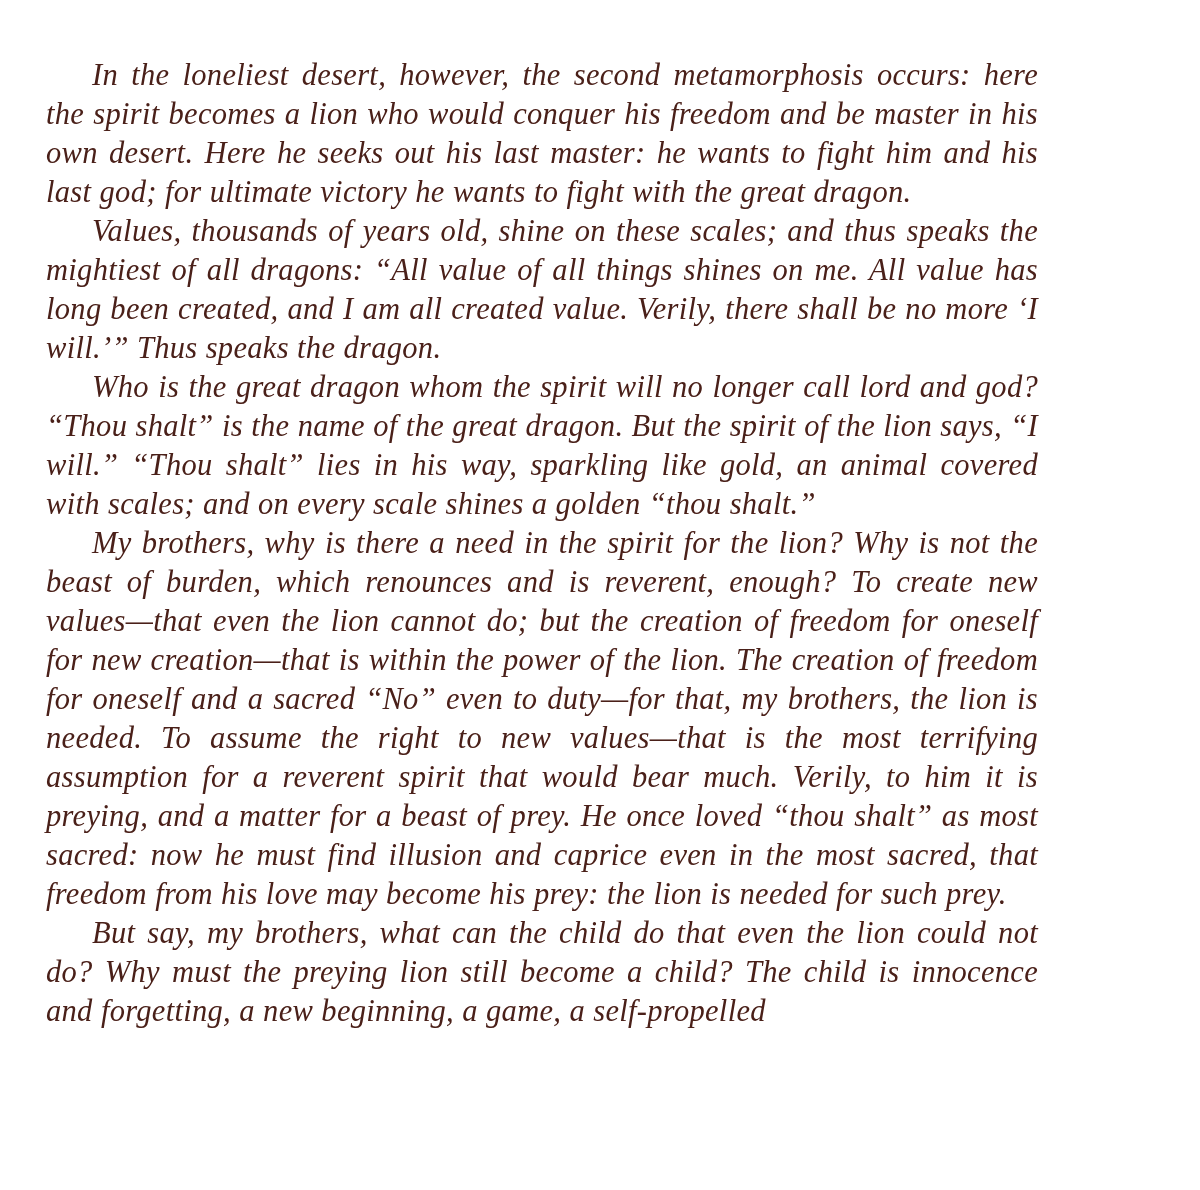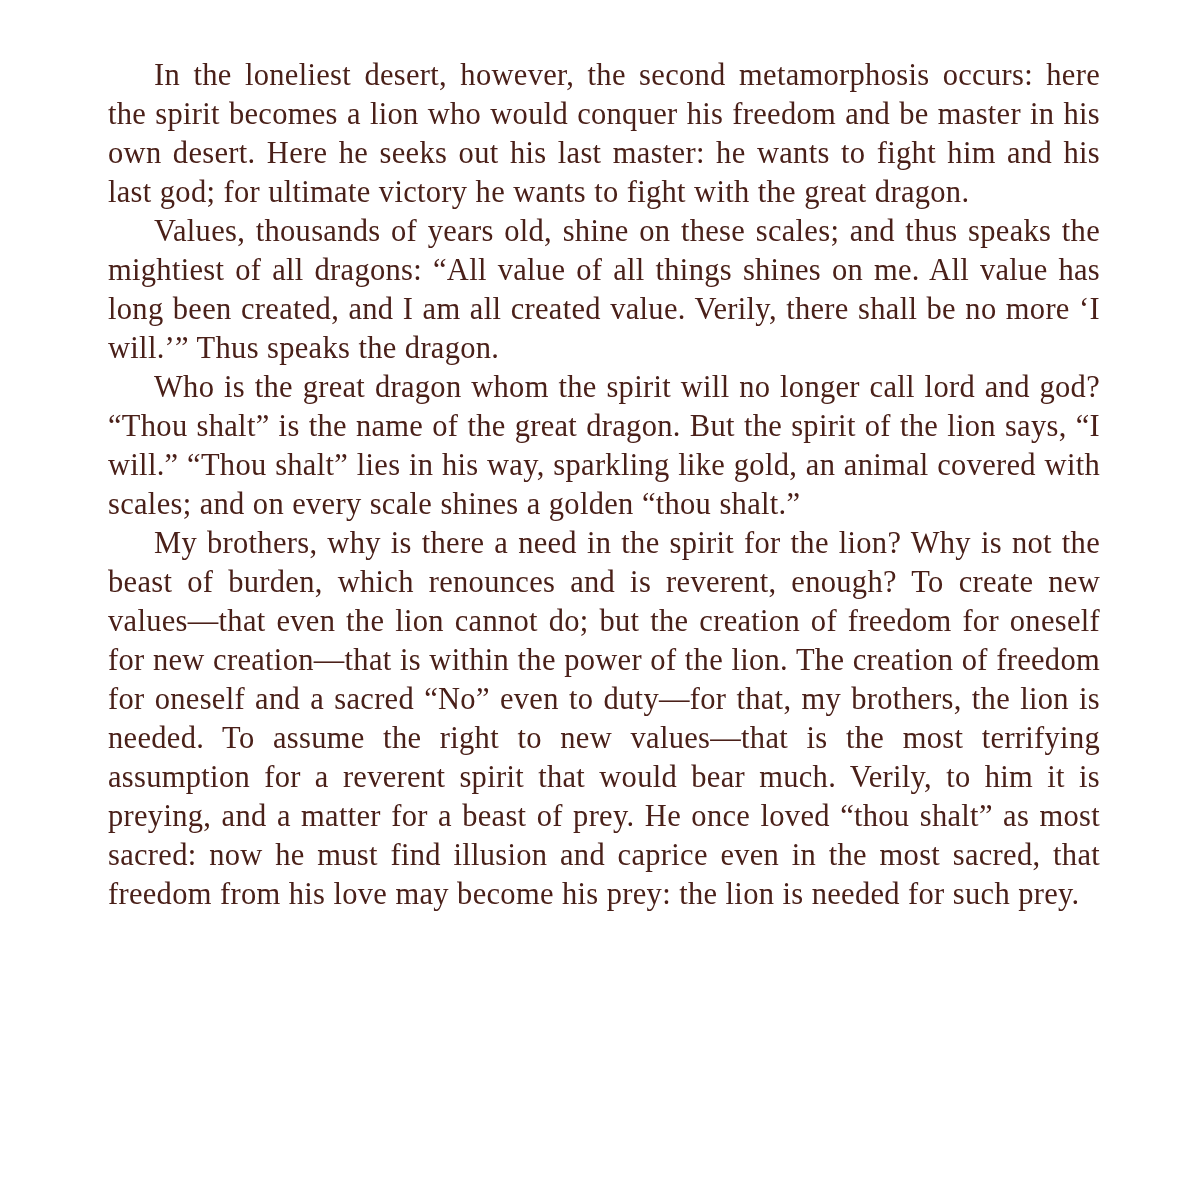--- a/index.html
+++ b/index.html
@@ -12,21 +12,22 @@
     height: 1190px;
     overflow: hidden;
     font-family: "Liberation Serif", "DejaVu Serif", serif;
   }
   .page {
     position: relative;
     width: 1200px;
     height: 1190px;
     background: #ffffff;
     box-sizing: border-box;
-    padding: 56px 100px 0 108px;
+    padding: 56px 100px 0 46px;
+    font-style: italic;
   }
   .textblock {
     width: 992px;
   }
   .para {
     margin: 0;
     text-align: justify;
     text-justify: inter-word;
     text-indent: 46px;
     font-size: 30.5px;
@@ -42,14 +43,15 @@
 </style>
 </head>
 <body>
 
 <div class="page">
   <div class="textblock">
     <p class="para">In the loneliest desert, however, the second metamorphosis occurs: here the spirit becomes a lion who would conquer his freedom and be master in his own desert. Here he seeks out his last master: he wants to fight him and his last god; for ultimate victory he wants to fight with the great dragon.</p>
     <p class="para">Values, thousands of years old, shine on these scales; and thus speaks the mightiest of all dragons: “All value of all things shines on me. All value has long been created, and I am all created value. Verily, there shall be no more ‘I will.’” Thus speaks the dragon.</p>
     <p class="para">Who is the great dragon whom the spirit will no longer call lord and god? “Thou shalt” is the name of the great dragon. But the spirit of the lion says, “I will.” “Thou shalt” lies in his way, sparkling like gold, an animal covered with scales; and on every scale shines a golden “thou shalt.”</p>
     <p class="para">My brothers, why is there a need in the spirit for the lion? Why is not the beast of burden, which renounces and is reverent, enough? To create new values—that even the lion cannot do; but the creation of freedom for oneself for new creation—that is within the power of the lion. The creation of freedom for oneself and a sacred “No” even to duty—for that, my brothers, the lion is needed. To assume the right to new values—that is the most terrifying assumption for a reverent spirit that would bear much. Verily, to him it is preying, and a matter for a beast of prey. He once loved “thou shalt” as most sacred: now he must find illusion and caprice even in the most sacred, that freedom from his love may become his prey: the lion is needed for such prey.</p>
+    <p class="para">But say, my brothers, what can the child do that even the lion could not do? Why must the preying lion still become a child? The child is innocence and forgetting, a new beginning, a game, a self-propelled</p>
   </div>
 </div>
 
 </body></html>

